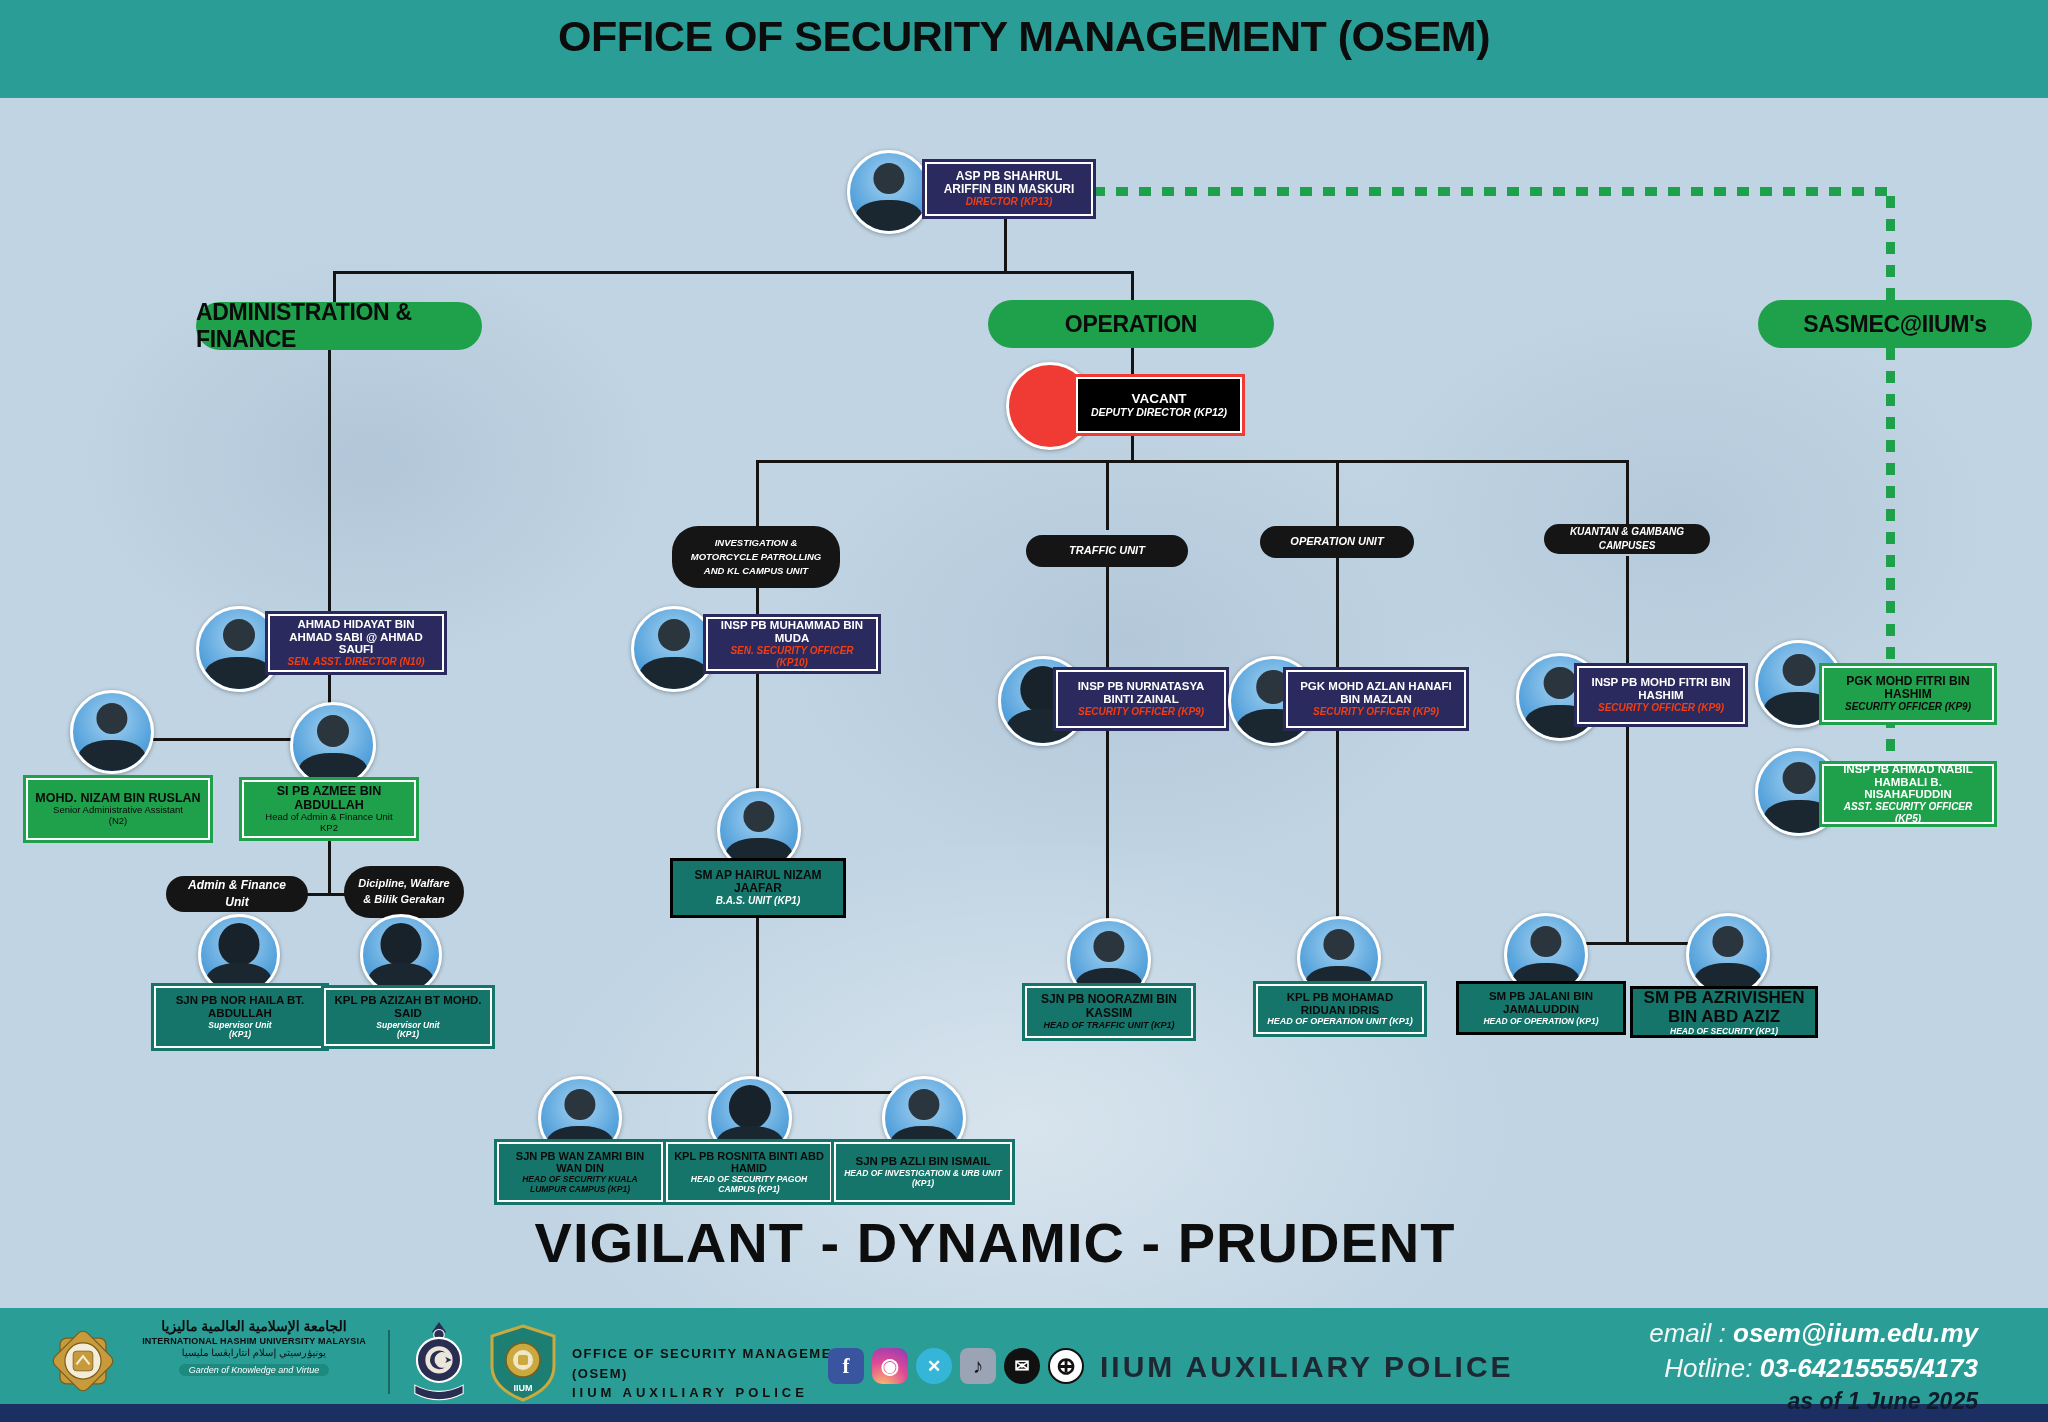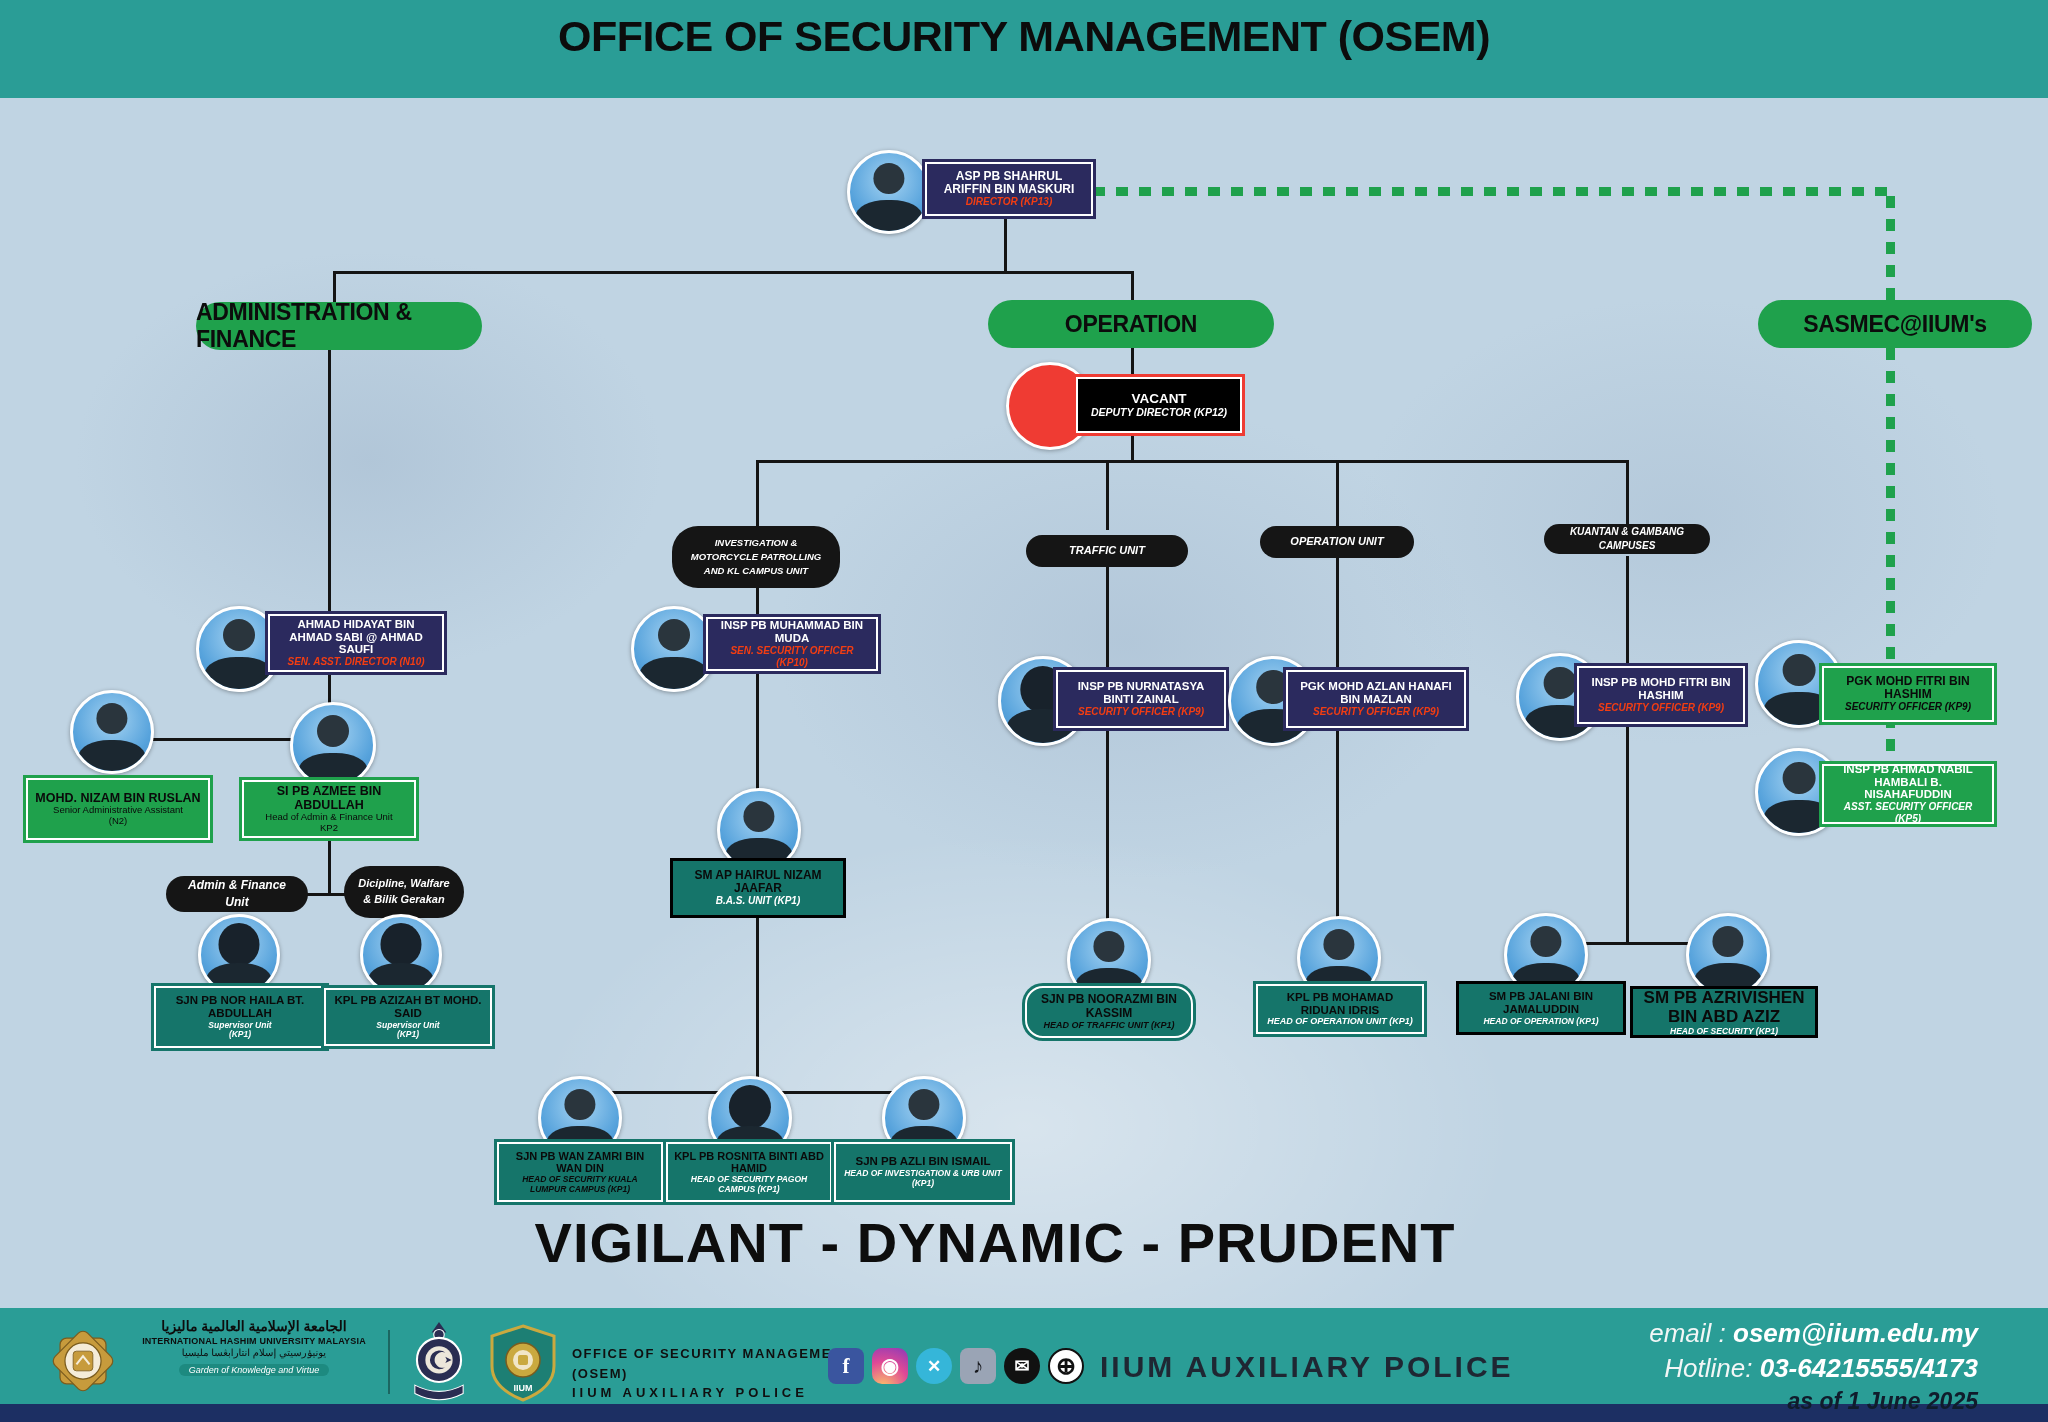--- a/index.html
+++ b/index.html
@@ -179,21 +179,21 @@
     <div class="rl w">HEAD OF INVESTIGATION &amp; URB UNIT (KP1)</div>
   </div>
 
   <div class="photo f" style="left:998px;top:656px;width:84px;height:84px;"></div>
   <div class="bx navy" style="left:1056px;top:670px;width:170px;height:58px;">
     <div class="nm" style="font-size:11.5px;">INSP PB NURNATASYA BINTI ZAINAL</div>
     <div class="rl">SECURITY OFFICER (KP9)</div>
   </div>
 
   <div class="photo" style="left:1067px;top:918px;width:78px;height:78px;"></div>
-  <div class="bx teal" style="left:1025px;top:986px;width:168px;height:52px;border-radius:18px;">
+  <div class="bx teal" style="left:1025px;top:986px;width:168px;height:52px;">
     <div class="nm" style="font-size:12px;">SJN PB NOORAZMI BIN KASSIM</div>
     <div class="rl" style="font-size:9px;">HEAD OF TRAFFIC UNIT (KP1)</div>
   </div>
 
   <div class="photo" style="left:1228px;top:656px;width:84px;height:84px;"></div>
   <div class="bx navy" style="left:1286px;top:670px;width:180px;height:58px;">
     <div class="nm" style="font-size:11.5px;">PGK MOHD AZLAN HANAFI BIN MAZLAN</div>
     <div class="rl">SECURITY OFFICER (KP9)</div>
   </div>
 

